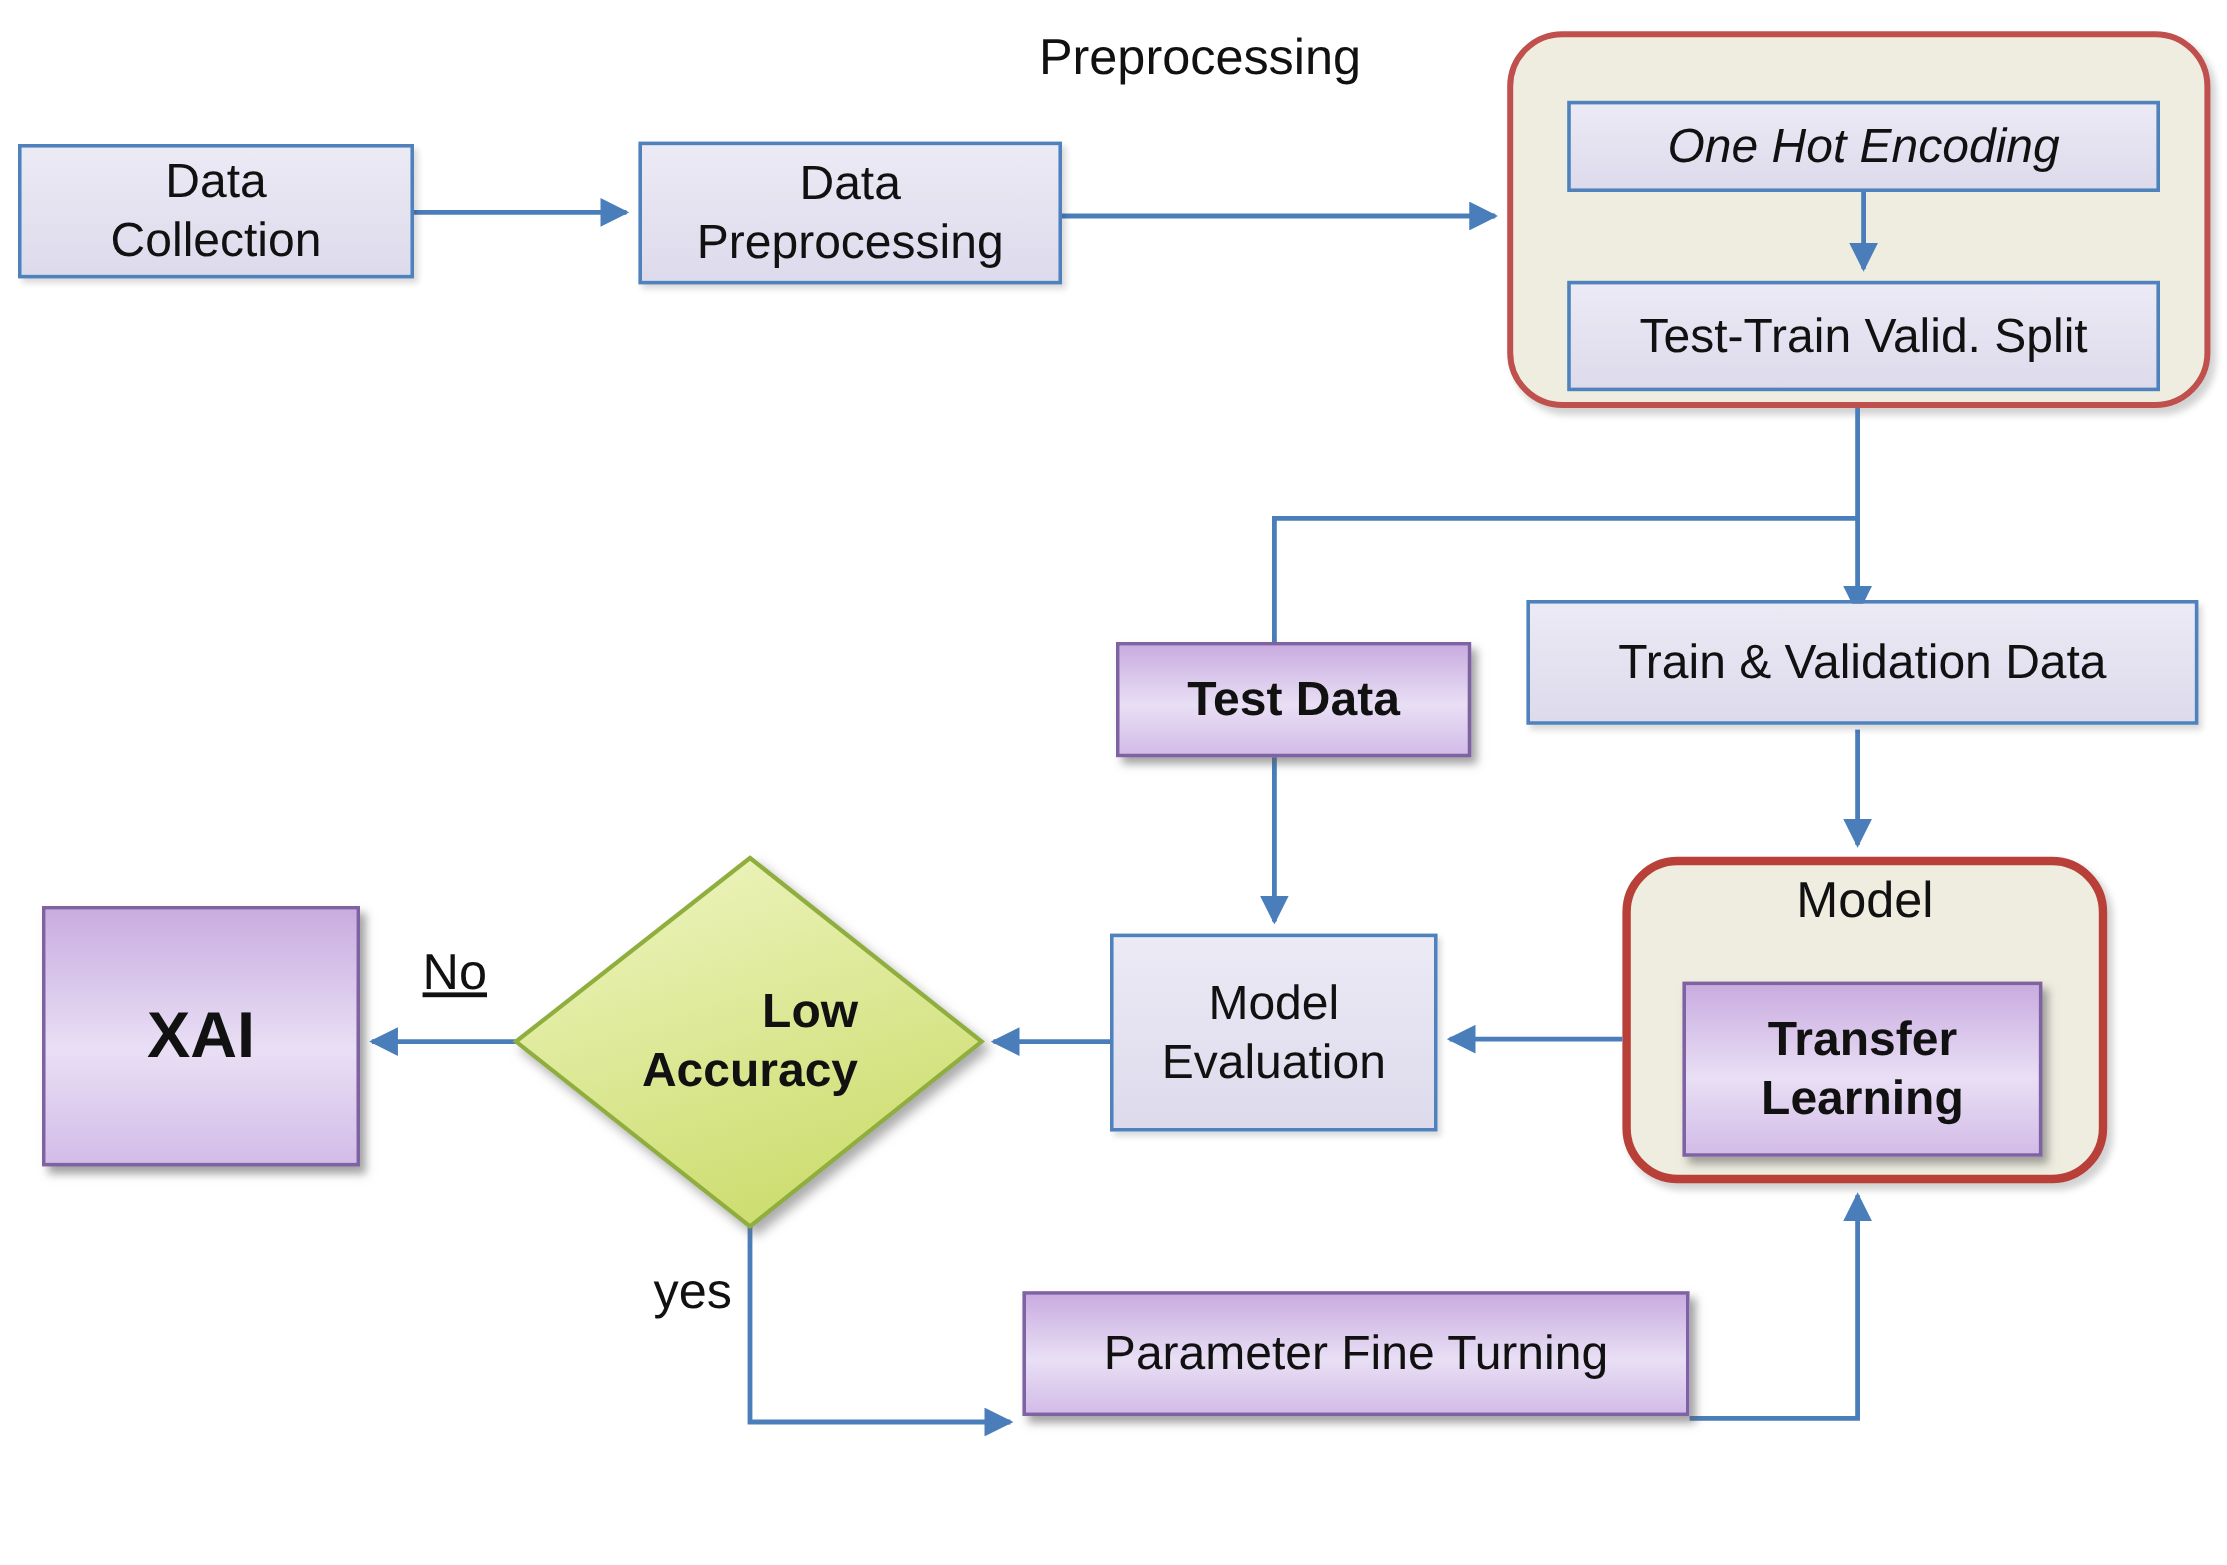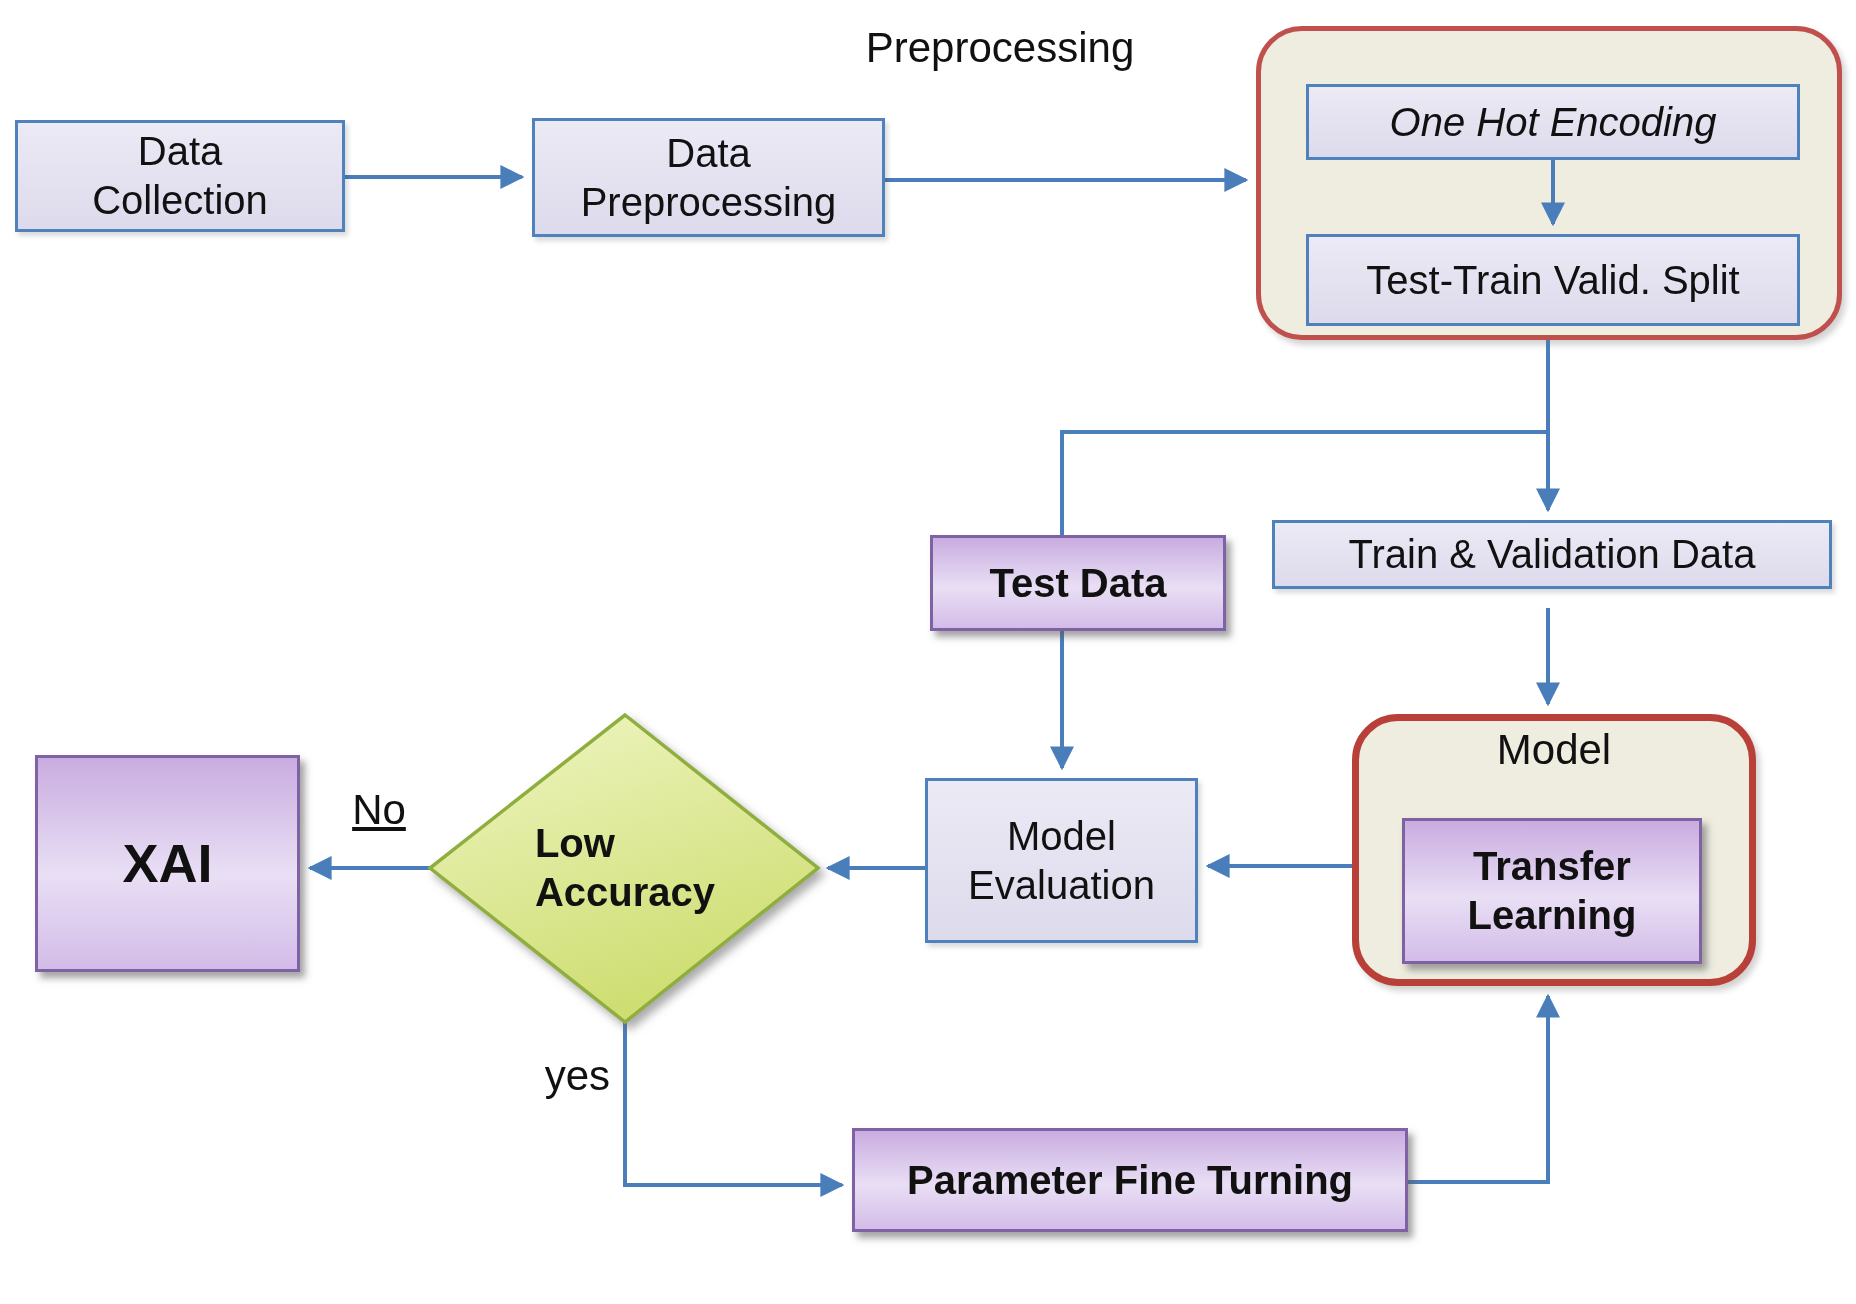--- a/index.html
+++ b/index.html
@@ -59,45 +59,45 @@
     left: 1352px; top: 714px; width: 404px; height: 272px;
     border: 7px solid #b84038;
     box-shadow: 4px 5px 6px rgba(0,0,0,0.18);
   }
 
   #node-data-collection   { left: 15px;   top: 120px;  width: 330px; height: 112px; }
   #node-data-preprocessing{ left: 532px;  top: 118px;  width: 353px; height: 119px; }
   #node-one-hot           { left: 1306px; top: 84px;   width: 494px; height: 76px;  box-shadow:none;font-style:italic; }
   #node-split             { left: 1306px; top: 234px;  width: 494px; height: 92px;  box-shadow:none; }
   #node-test-data         { left: 930px;  top: 535px;  width: 296px; height: 96px;  }
-  #node-train-val         { left: 1272px; top: 520px;  width: 560px; height: 69px;  }
+  #node-train-val         { left: 1272px; top: 500px;  width: 560px; height: 104px;  }
   #node-transfer          { left: 1402px; top: 818px;  width: 300px; height: 146px; }
   #node-model-eval        { left: 925px;  top: 778px;  width: 273px; height: 165px; }
   #node-xai               { left: 35px;   top: 755px;  width: 265px; height: 217px; font-size: 54px; }
-  #node-param             { left: 852px;  top: 1128px; width: 556px; height: 104px; font-weight: bold; }
+  #node-param             { left: 852px;  top: 1076px; width: 556px; height: 104px; font-weight: normal; }
 
   .floating-label {
     position: absolute;
     text-align: center;
     font-size: 42px;
     color: #111111;
   }
   #label-preprocessing { left: 830px; top: 24px;  width: 340px; }
   #label-model         { left: 1352px; top: 726px; width: 404px; }
   #label-no            { left: 324px; top: 786px;  width: 110px; text-decoration: underline; }
   #label-yes           { left: 500px; top: 1052px; width: 110px; text-align: right; }
 
   #label-diamond {
     position: absolute;
     left: 495px; top: 795px;
     width: 260px; height: 146px;
     display: flex;
     align-items: center;
     justify-content: center;
-    text-align: left;
+    text-align: right;
     white-space: pre-line;
     font-size: 40px;
     font-weight: bold;
     line-height: 1.22;
   }
 </style>
 </head>
 <body>
 
 <div class="group" id="group-preprocessing"></div>

